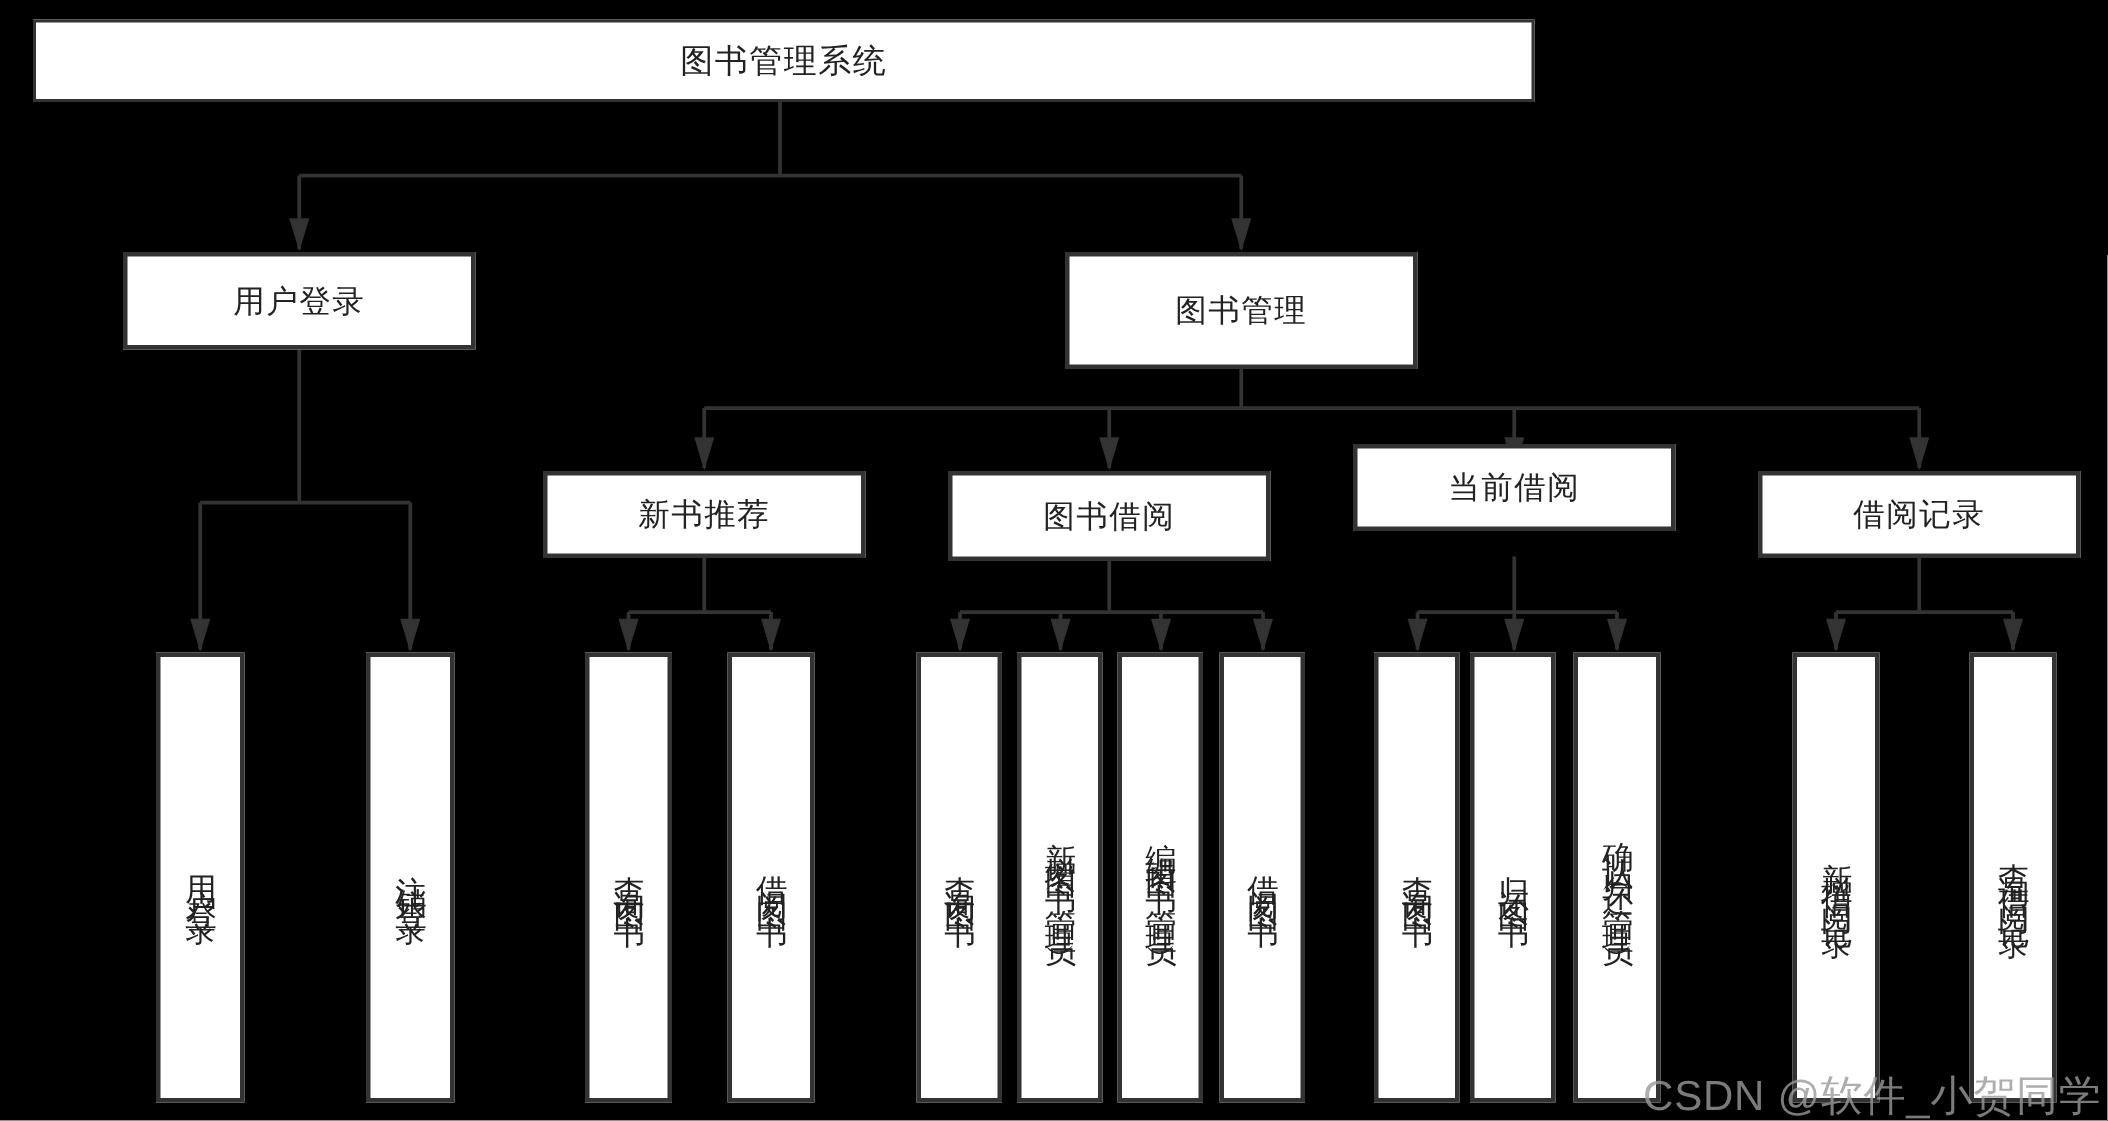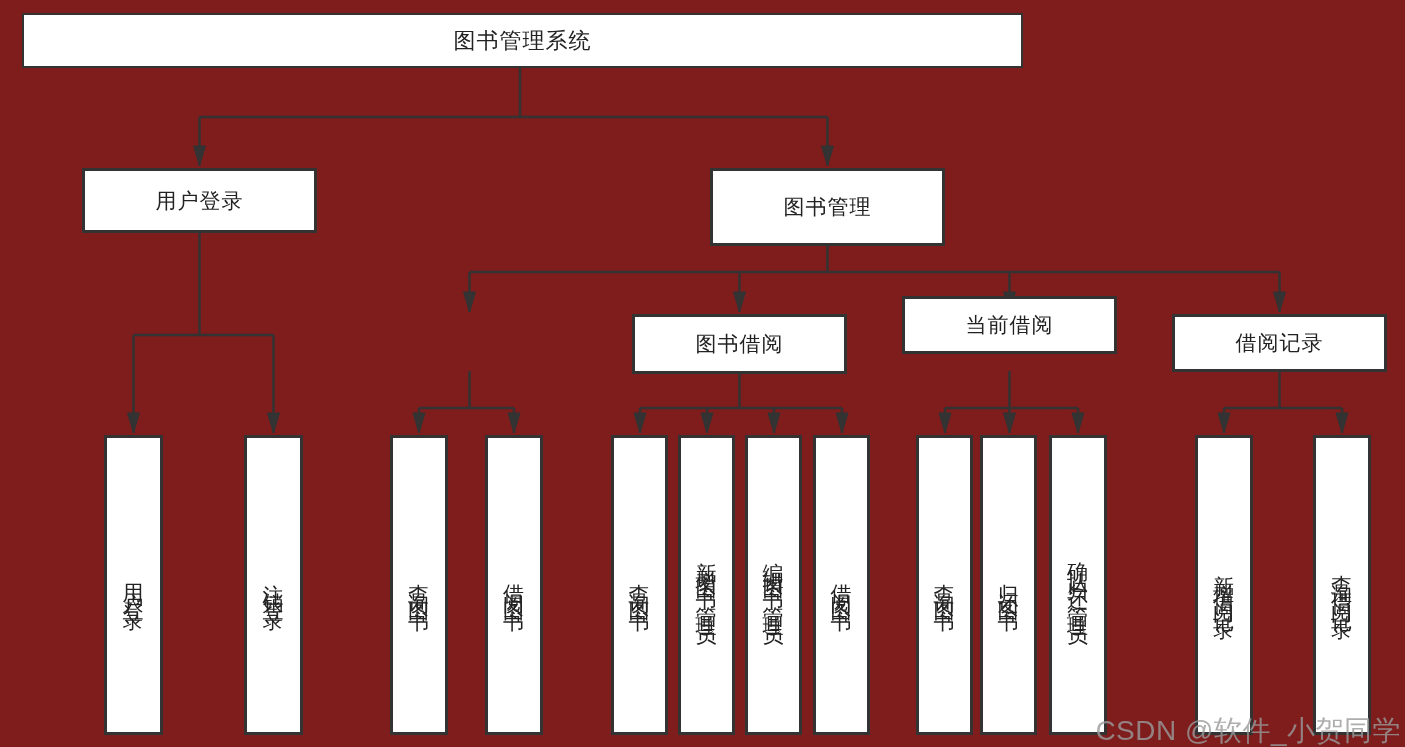--- a/index.html
+++ b/index.html
@@ -4,21 +4,21 @@
 <style>
   html, body {
     margin: 0;
     padding: 0;
     background: #ffffff;
   }
   .stage {
     position: relative;
     width: 1405px;
     height: 747px;
-    background: #7f1d1d;
+    background: #000000;
     overflow: hidden;
     font-family: "Liberation Sans", "DejaVu Sans", sans-serif;
     color: #1f1f1f;
   }
   .wires {
     position: absolute;
     left: 0;
     top: 0;
     z-index: 1;
     pointer-events: none;
@@ -115,20 +115,21 @@
       <line x1="1224" y1="408" x2="1224" y2="433" marker-end="url(#ah)"></line>
       <line x1="1342" y1="408" x2="1342" y2="433" marker-end="url(#ah)"></line>
     </g>
   </svg>
 
   <div class="node root" style="left:22px; top:13px; width:1001px; height:55px;">图书管理系统</div>
 
   <div class="node" style="left:82px; top:168px; width:235px; height:65px;">用户登录</div>
   <div class="node" style="left:710px; top:168px; width:235px; height:78px;">图书管理</div>
 
+  <div class="node" style="left:362px; top:314px; width:215px; height:58px;">新书推荐</div>
   <div class="node" style="left:632px; top:314px; width:215px; height:60px;">图书借阅</div>
   <div class="node" style="left:902px; top:296px; width:215px; height:58px;">当前借阅</div>
   <div class="node" style="left:1172px; top:314px; width:215px; height:58px;">借阅记录</div>
 
   <div class="node leaf" style="left:104px; top:435px; width:59px; height:300px;">用户登录</div>
   <div class="node leaf" style="left:244px; top:435px; width:59px; height:300px;">注销登录</div>
 
   <div class="node leaf" style="left:390px; top:435px; width:58px; height:300px;">查询图书</div>
   <div class="node leaf" style="left:485px; top:435px; width:58px; height:300px;">借阅图书</div>
 

